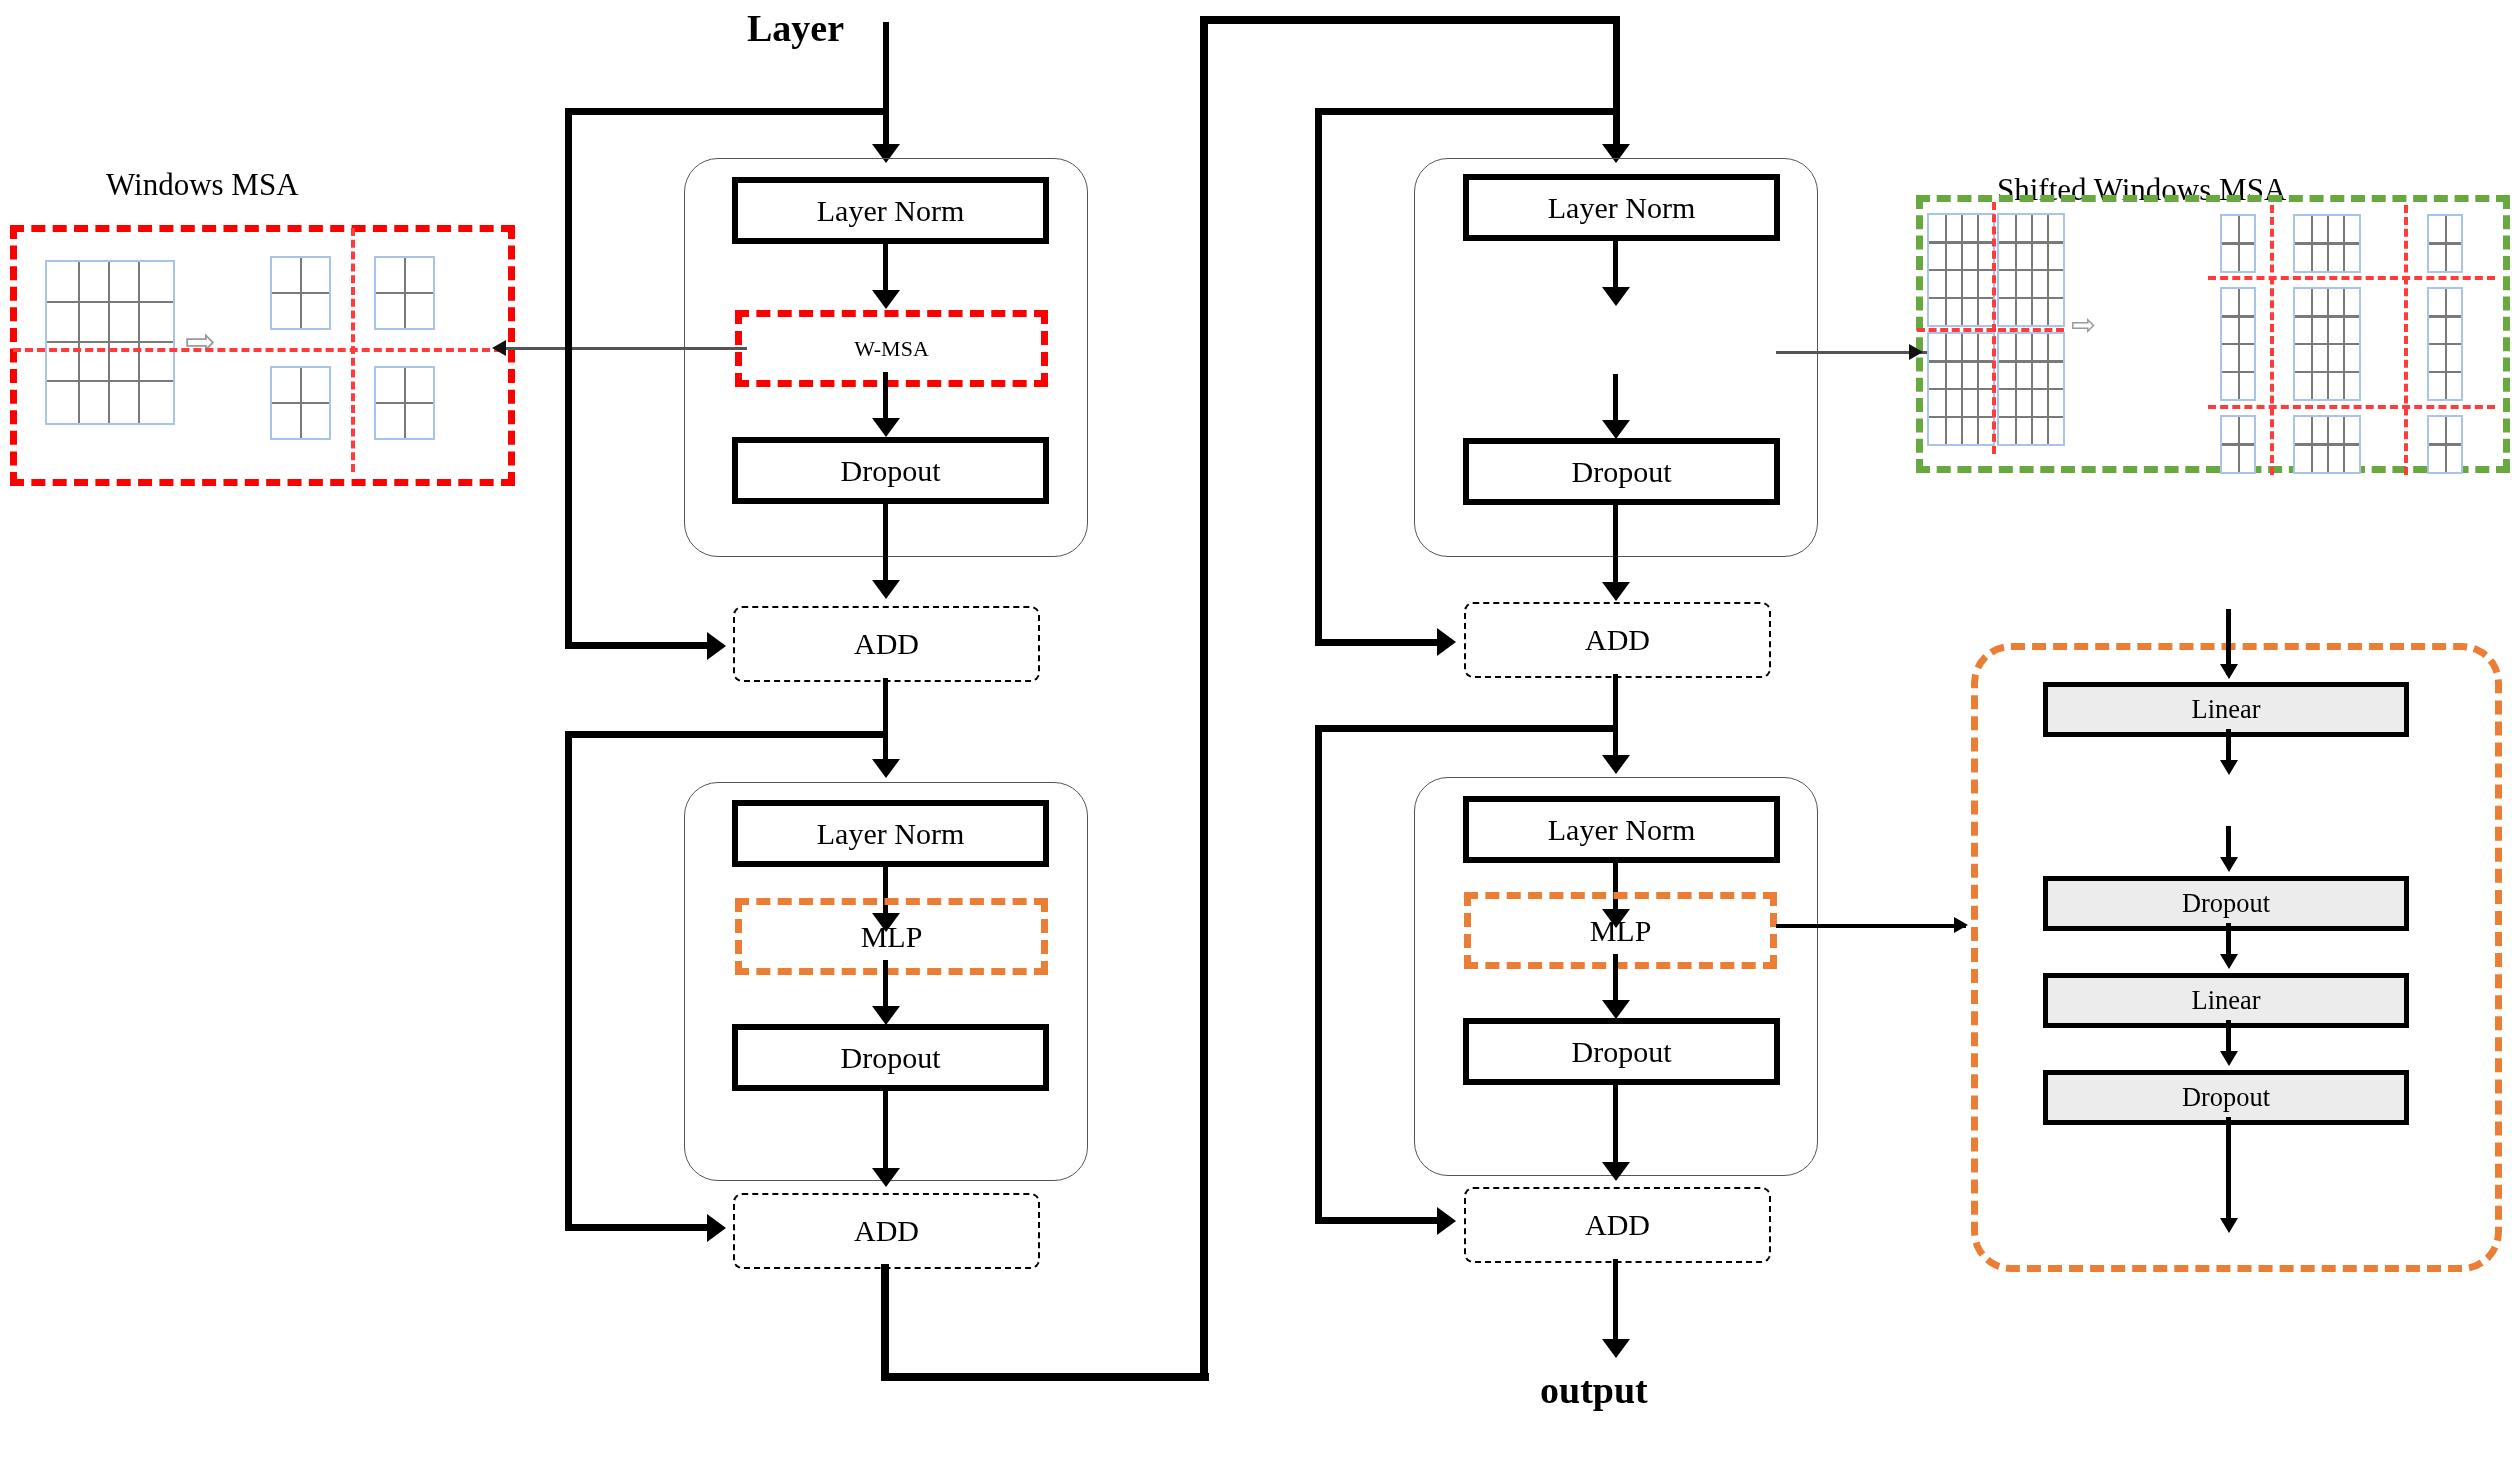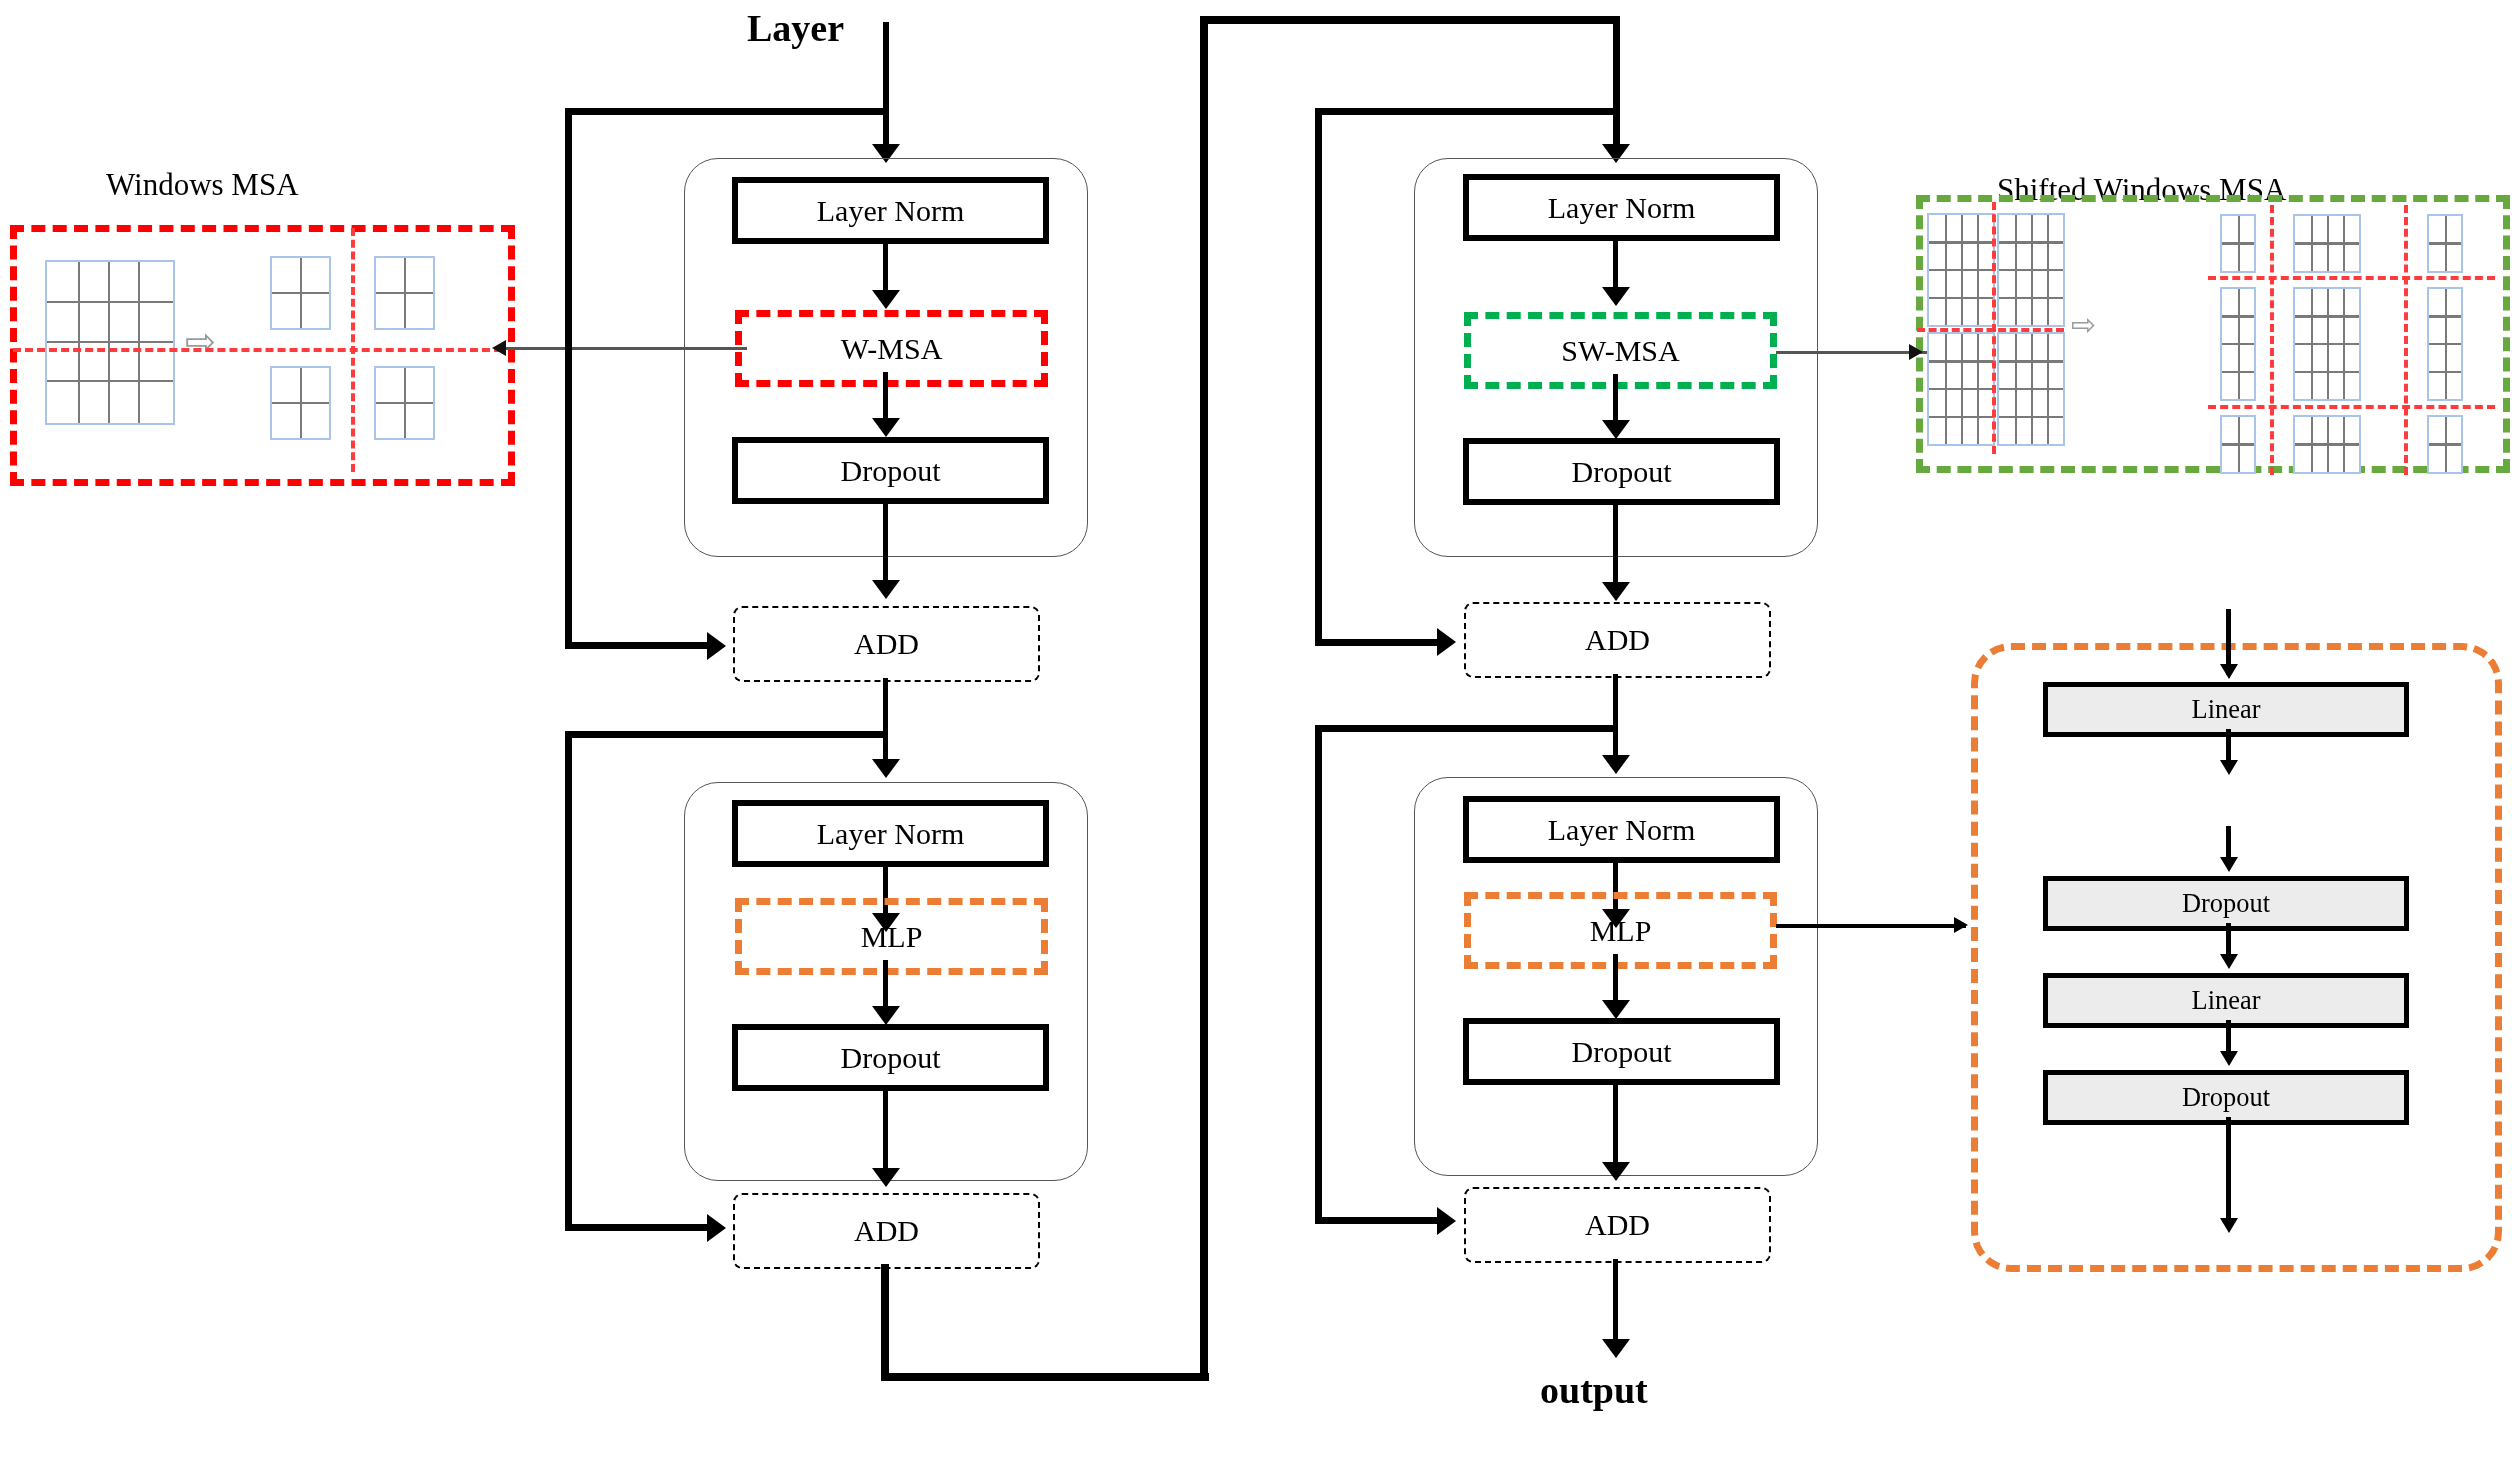--- a/index.html
+++ b/index.html
@@ -202,21 +202,21 @@
   <div class="lbl title-bold" style="left:747px;top:5.7px;font-size:38px;">Layer</div>
   <div class="vline" style="left:883px;top:22px;width:6.3px;height:135px;"></div>
   <div class="arrow-down" style="left:872px;top:144px;"></div>
 
   <div class="group" style="left:684px;top:158px;width:402px;height:397px;"></div>
 
   <div class="sbox" style="left:732px;top:177px;width:305px;height:55px;font-size:30px;">Layer Norm</div>
   <div class="vline" style="left:883px;top:239px;width:5.2px;height:63px;"></div>
   <div class="arrow-down" style="left:872px;top:290px;"></div>
 
-  <div class="dbox red" style="left:735px;top:310px;width:299px;height:63px;font-size:30px;">W-MSA</div>
+  <div class="dbox red" style="left:735px;top:310px;width:299px;height:63px;font-size:22px;">W-MSA</div>
   <div class="vline" style="left:883px;top:372px;width:5.2px;height:57px;"></div>
   <div class="arrow-down" style="left:872px;top:418px;"></div>
 
   <div class="sbox" style="left:732px;top:437px;width:305px;height:55px;font-size:30px;">Dropout</div>
   <div class="vline" style="left:883px;top:498px;width:5.2px;height:92px;"></div>
   <div class="arrow-down" style="left:872px;top:580px;"></div>
 
   <div class="addbox" style="left:733px;top:606px;width:303px;height:72px;font-size:30px;">ADD</div>
 
   <div class="hline" style="left:565px;top:108px;width:322px;height:7px;"></div>
@@ -254,21 +254,20 @@
   <div class="hline" style="left:1200px;top:16px;width:420px;height:8px;"></div>
   <div class="vline" style="left:1613px;top:16px;width:7px;height:141px;"></div>
   <div class="arrow-down" style="left:1602px;top:144px;"></div>
 
   <div class="group" style="left:1414px;top:158px;width:402px;height:397px;"></div>
 
   <div class="sbox" style="left:1463px;top:174px;width:305px;height:55px;font-size:30px;">Layer Norm</div>
   <div class="vline" style="left:1613px;top:235px;width:5.2px;height:63px;"></div>
   <div class="arrow-down" style="left:1602px;top:287px;"></div>
 
-  <div class="dbox green" style="left:1464px;top:312px;width:299px;height:63px;font-size:30px;">SW-MSA</div>
   <div class="vline" style="left:1613px;top:374px;width:5.2px;height:57px;"></div>
   <div class="arrow-down" style="left:1602px;top:420px;"></div>
 
   <div class="sbox" style="left:1463px;top:438px;width:305px;height:55px;font-size:30px;">Dropout</div>
   <div class="vline" style="left:1613px;top:499px;width:5.2px;height:92px;"></div>
   <div class="arrow-down" style="left:1602px;top:582px;"></div>
 
   <div class="addbox" style="left:1464px;top:602px;width:303px;height:72px;font-size:30px;">ADD</div>
 
   <div class="hline" style="left:1315px;top:108px;width:302px;height:7px;"></div>

